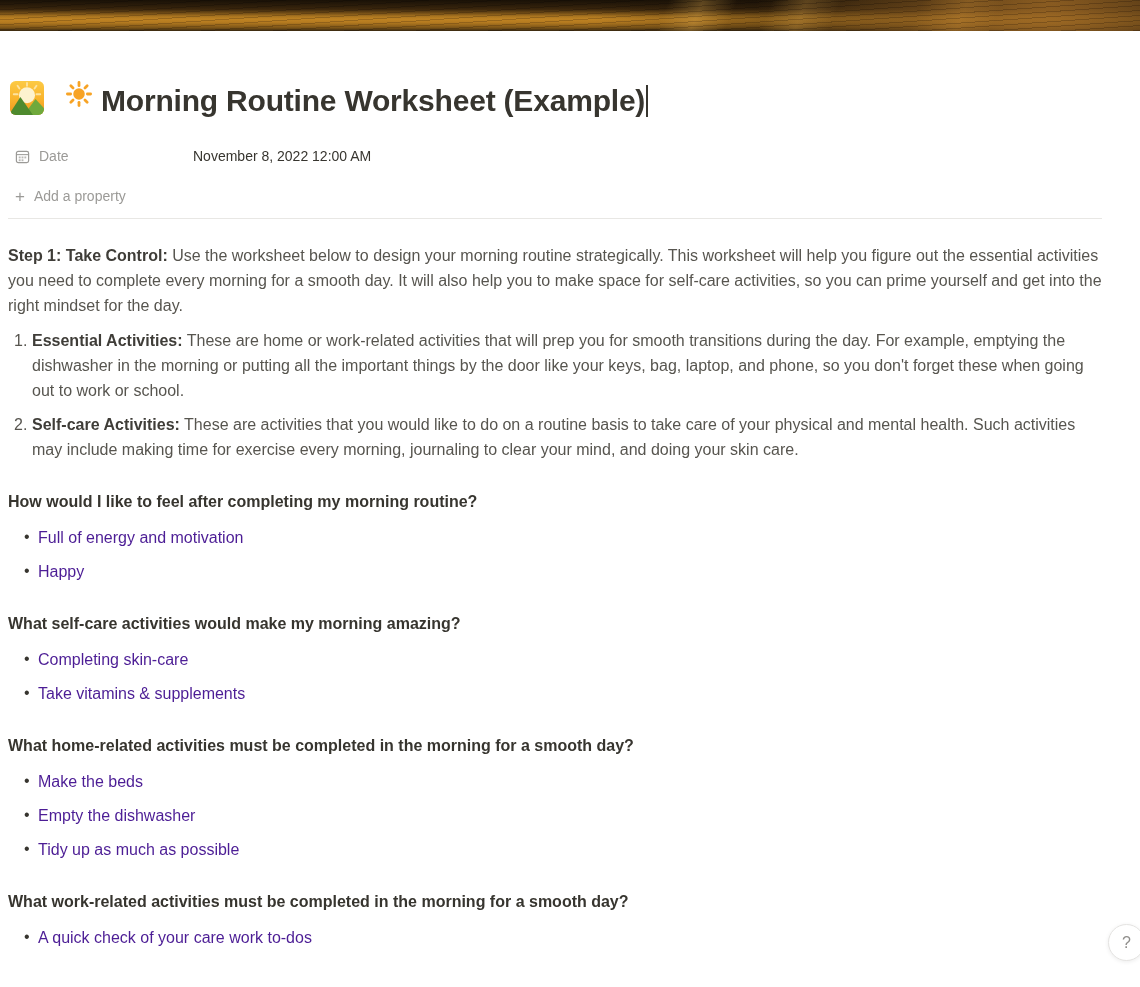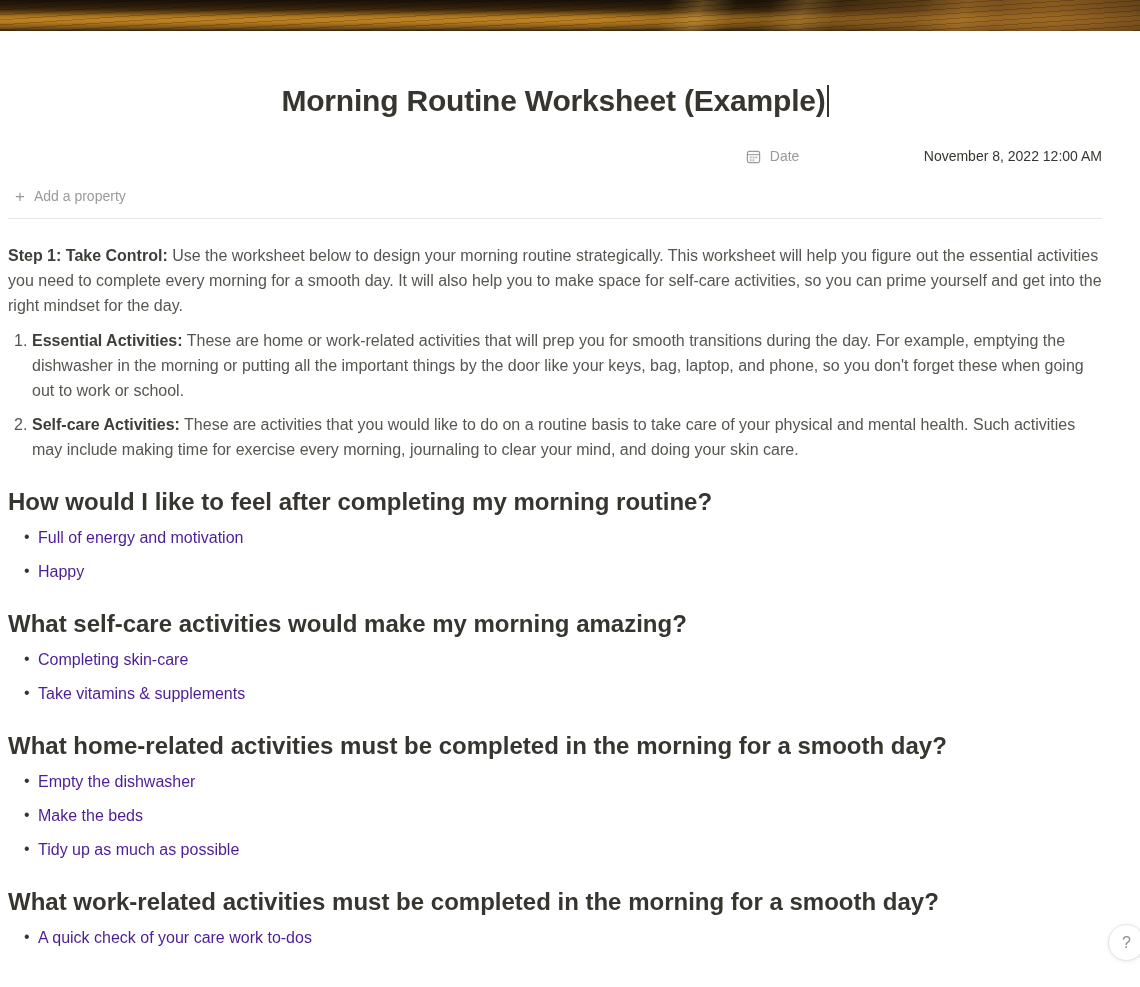--- a/index.html
+++ b/index.html
@@ -20,52 +20,52 @@
   }
   .cover::after { 
     content:""; position:absolute; inset:0;
     background:repeating-linear-gradient(-4deg, rgba(40,24,8,.22) 0 1px, transparent 1px 5px);
     mix-blend-mode:multiply;
   }
 
   
   .page { padding:0 38px 0 8px; }
 
-  .title-row { display:flex; align-items:center; margin-top:50px; height:40px;flex-direction:column; }
+  .title-row { display:flex; align-items:flex-start; margin-top:50px; height:40px; }
   .page-icon { width:34px; height:34px; margin-left:2px; margin-right:22px; cursor:pointer; }
   .title-sun { width:26px; height:26px; margin-right:9px; }
   h1 { font-size:30px; font-weight:700; color:#37352f; letter-spacing:-.2px; line-height:40px; cursor:text; }
   .caret { display:inline-block; width:2px; height:32px; background:#37352f; vertical-align:-6px;
     margin-left:1px; animation:blink 1.1s step-end infinite; }
   @keyframes blink { 50% { opacity:0; } }
 
   
   .props { margin-top:26px; }
   .prop-row { display:flex; align-items:center; height:18px; padding-left:7px;
-    border-radius:3px; cursor:pointer;justify-content:flex-end; }
+    border-radius:3px; cursor:pointer; }
   .prop-label { display:flex; align-items:center; gap:9px; width:178px; color:#9b9a97; font-size:14px; }
   .prop-label svg { flex:0 0 auto; }
   .prop-value { font-size:14px; color:#37352f; }
   .add-prop { display:flex; align-items:center; gap:9px; margin-top:22px; padding-left:7px;
     color:#9b9a97; font-size:14px; height:18px; cursor:pointer; }
   .plus { font-size:17px; line-height:15px; color:#9b9a97; }
 
   .divider { border:none; border-top:1px solid #e8e7e4; margin-top:13px; }
 
   
   .para { margin-top:24px; font-size:16px; line-height:25px; color:#57554f; cursor:text; }
   .lead { font-weight:700; color:#3f3d38; }
 
   ol.numbered { list-style:none; margin-top:10px; }
   ol.numbered li { display:flex; font-size:16px; line-height:25px; color:#57554f;
     margin-bottom:9px; cursor:text; }
   ol.numbered .num { flex:0 0 24px; padding-left:6px; color:#57554f; }
   ol.numbered .li-text { flex:1; }
 
-  .section h3 { margin-top:26px; margin-bottom:10px; font-size:24px; line-height:27px;
+  .section h3 { margin-top:26px; margin-bottom:10px; font-size:16px; line-height:27px;
     font-weight:600; color:#37352f; cursor:text; }
   ul.bullets { list-style:none; }
   ul.bullets li { position:relative; padding-left:30px; font-size:16px; line-height:25px;
     color:#4c1d95; margin-bottom:9px; cursor:text; }
   ul.bullets li::before { content:"•"; position:absolute; left:16px; top:-1px;
     color:#37352f; font-size:16px; }
 
   
   .help-btn { position:fixed; right:-5px; bottom:26px; width:37px; height:37px;
     border-radius:50%; background:#fff; border:1px solid #e4e3e1;
@@ -186,28 +186,28 @@
   <li>
     <span>Take vitamins &amp; supplements</span>
   </li>
 </ul>
   </div>
 
   <div class="section">
     <h3>What home-related activities must be completed in the morning for a smooth day?</h3>
     <ul class="bullets">
   <li>
+    <span>Make the beds</span>
+  </li>
+
+  <li>
     <span>Empty the dishwasher</span>
   </li>
 
   <li>
-    <span>Make the beds</span>
-  </li>
-
-  <li>
     <span>Tidy up as much as possible</span>
   </li>
 </ul>
   </div>
 
   <div class="section">
     <h3>What work-related activities must be completed in the morning for a smooth day?</h3>
     <ul class="bullets">
   <li>
     <span>A quick check of your care work to-dos</span>

